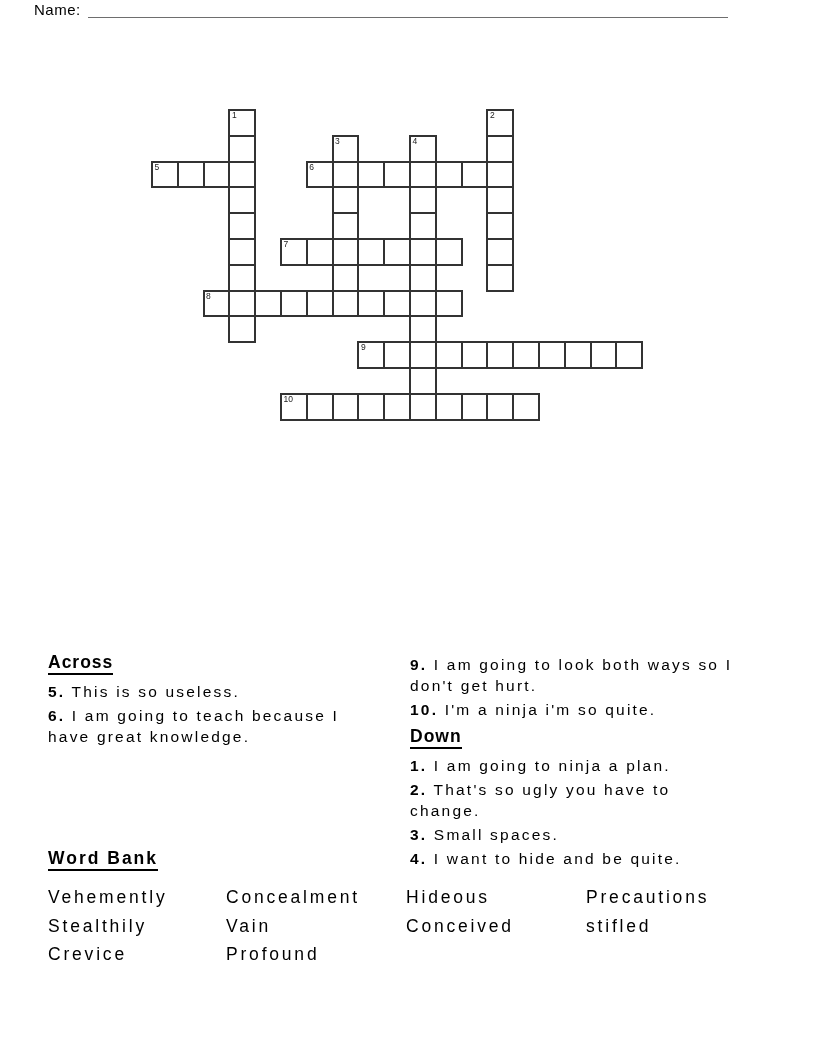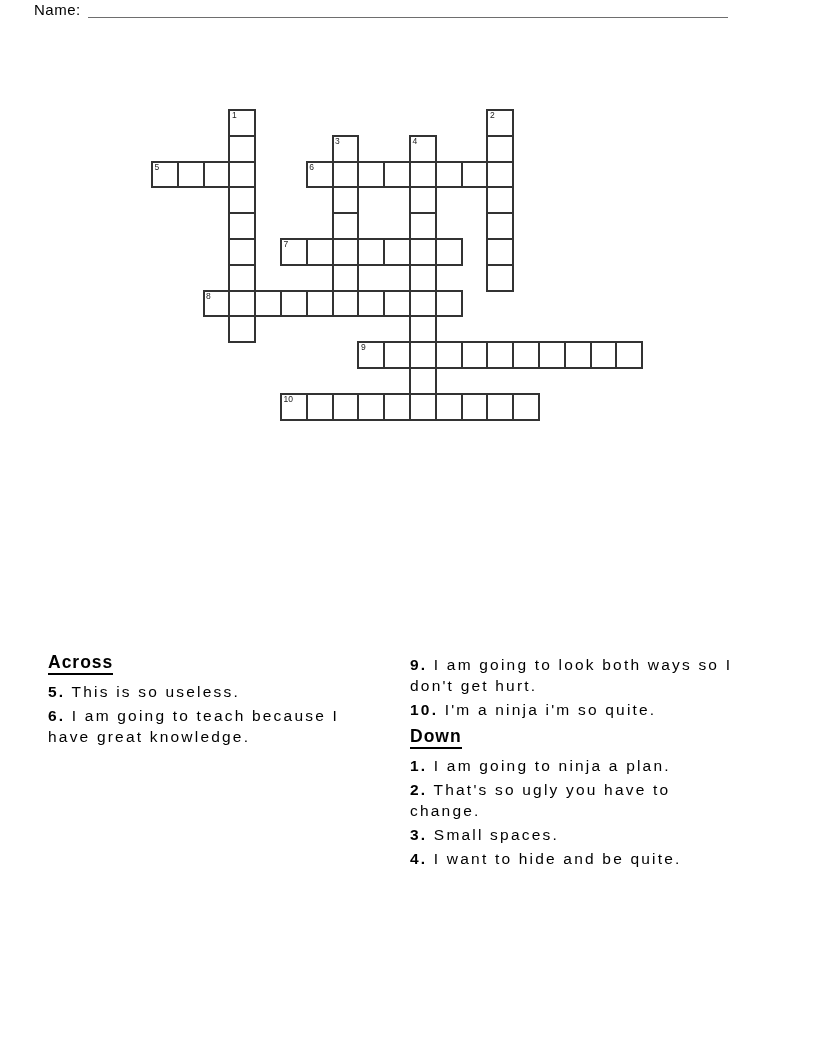--- a/index.html
+++ b/index.html
@@ -177,14 +177,29 @@
     <div class="heading mid">Down</div>
     <div class="clue-list">
         <p class="clue"><span class="num">1.</span> <span class="txt">I am going to ninja a plan.</span></p>
         <p class="clue"><span class="num">2.</span> <span class="txt">That's so ugly you have to
 change.</span></p>
         <p class="clue"><span class="num">3.</span> <span class="txt">Small spaces.</span></p>
         <p class="clue"><span class="num">4.</span> <span class="txt">I want to hide and be quite.</span></p>
       </div>
   </div>
 
+  <div class="wordbank">
+    <div class="heading">Word Bank</div>
+    <div class="wb-grid">
+        <div class="wb-word">Vehemently</div>
+        <div class="wb-word">Concealment</div>
+        <div class="wb-word">Hideous</div>
+        <div class="wb-word">Precautions</div>
+        <div class="wb-word">Stealthily</div>
+        <div class="wb-word">Vain</div>
+        <div class="wb-word">Conceived</div>
+        <div class="wb-word">stifled</div>
+        <div class="wb-word">Crevice</div>
+        <div class="wb-word">Profound</div>
+      </div>
+  </div>
 
 </div>
 
 </body></html>

